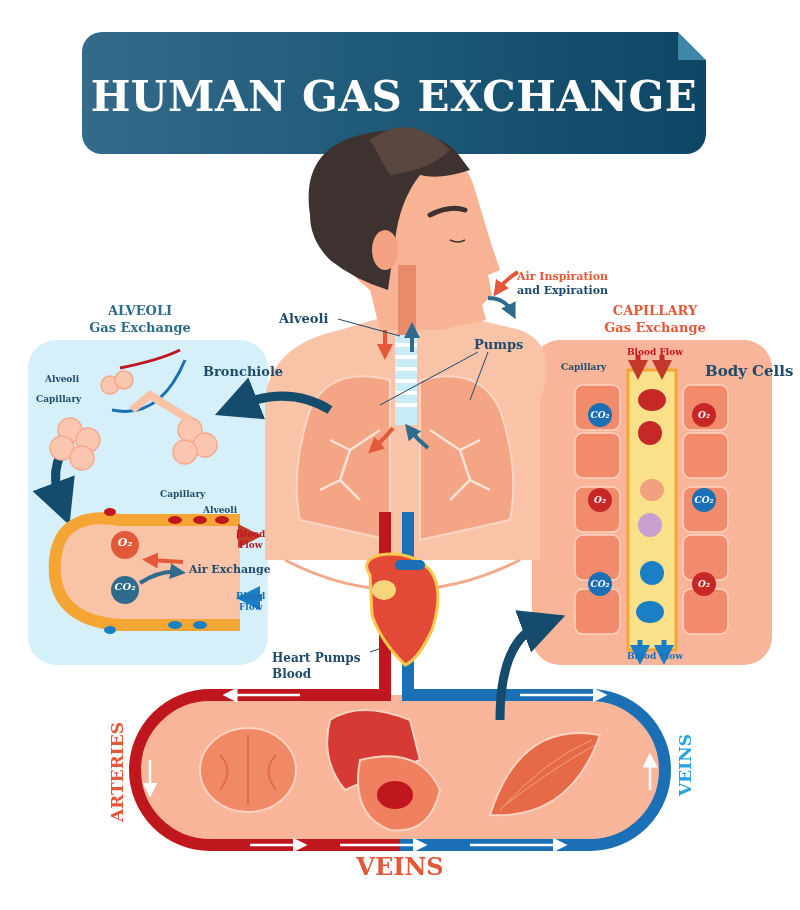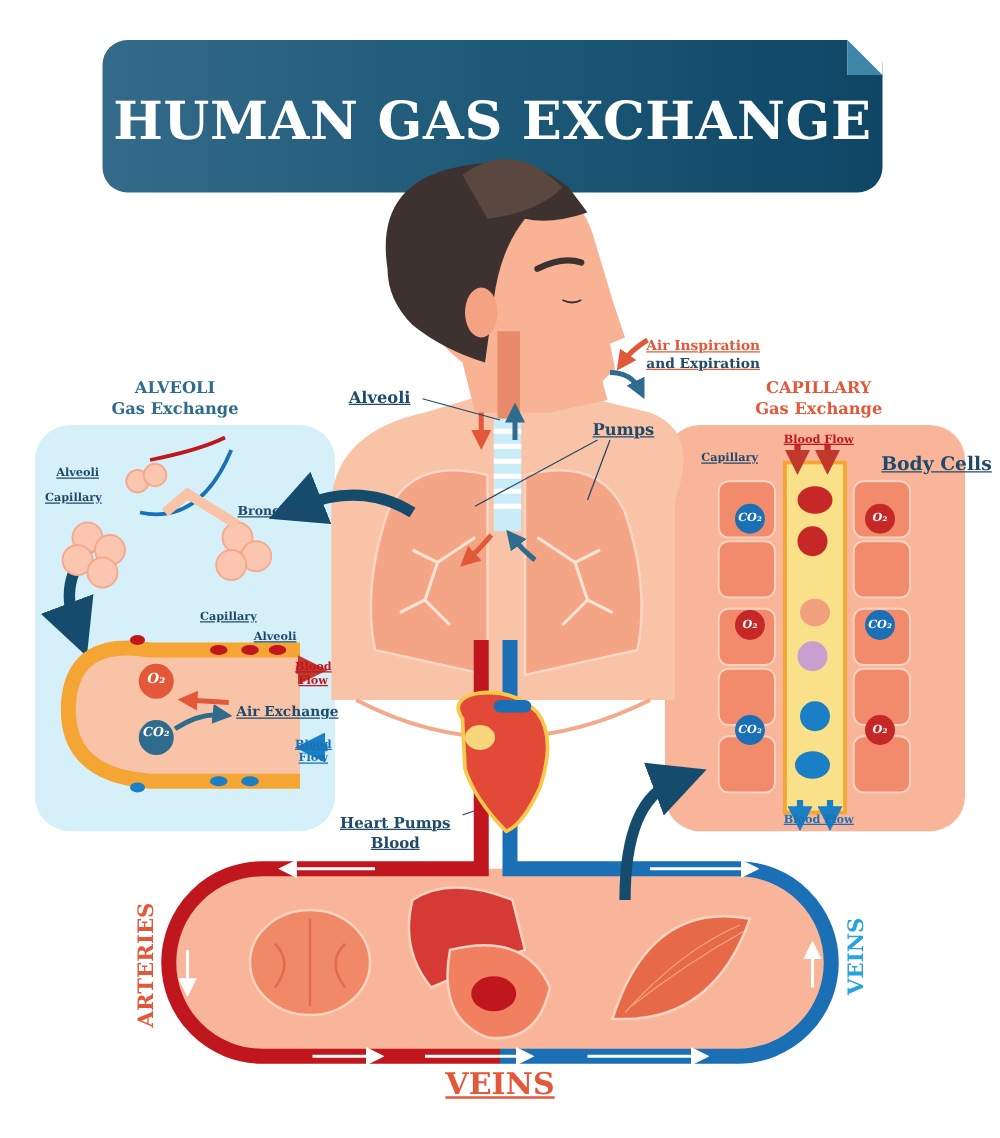--- a/index.html
+++ b/index.html
@@ -1,19 +1,19 @@
 <!DOCTYPE html>
 <html><head>
 <meta charset="utf-8">
 <style>
   html,body{margin:0;padding:0;background:#ffffff;}
   body{width:800px;height:910px;position:relative;overflow:hidden;font-family:"DejaVu Serif",serif;}
   .abs{position:absolute;font-style:italic;}
   svg{position:absolute;left:0;top:0;}
-  .lbl{position:absolute;font-family:"DejaVu Serif",serif;font-weight:bold;color:#1f4a6b;white-space:nowrap;text-decoration:underline;}
+  .lbl{position:absolute;font-family:"DejaVu Serif",serif;font-weight:bold;color:#1f4a6b;white-space:nowrap;}
   .title-banner{position:absolute;left:82px;top:32px;width:624px;height:122px;border-radius:20px;
     background:linear-gradient(90deg,#346a8a 0%,#1e5978 50%,#0e4664 100%);}
   .title-fold{position:absolute;right:0;top:0;width:0;height:0;border-top:28px solid #ffffff;border-left:28px solid #3f87a8;}
   .title-text{position:absolute;left:0;right:0;top:40px;text-align:center;color:#ffffff;font-family:"DejaVu Serif",serif;
     font-weight:bold;font-size:42px;letter-spacing:0.5px;}
   .panel-left{position:absolute;left:28px;top:340px;width:240px;height:325px;background:#d6f0fa;border-radius:28px;}
   .panel-right{position:absolute;left:532px;top:340px;width:240px;height:325px;background:#f9b59a;border-radius:28px;}
   .sec-title{position:absolute;text-align:center;font-weight:bold;font-family:"DejaVu Serif",serif;line-height:17px;}
   .vert{position:absolute;font-weight:bold;font-family:"DejaVu Serif",serif;font-size:17px;transform-origin:center;}
 </style>
@@ -233,28 +233,28 @@
   <div>CAPILLARY</div>
   <div>Gas Exchange</div>
 </div>
 
 <div class="lbl" style="left:279px;top:311px;font-size:13px;">Alveoli</div>
 <div class="lbl" style="left:517px;top:270px;font-size:11px;color:#e4583a;line-height:14px;">
   <div>Air Inspiration</div>
   <div style="color:#1f4a6b;">and Expiration</div>
 </div>
 <div class="lbl" style="left:474px;top:337px;font-size:13px;">Pumps</div>
-<div class="lbl" style="left:272px;top:650px;font-size:12px;text-align:center;line-height:16px;">
+<div class="lbl" style="left:272px;top:650px;font-size:12px;line-height:16px;">
   <div>Heart Pumps</div>
   <div>Blood</div>
 </div>
 
 <div class="lbl" style="left:45px;top:374px;font-size:9px;">Alveoli</div>
 <div class="lbl" style="left:36px;top:394px;font-size:9px;">Capillary</div>
-<div class="lbl" style="left:190px;top:364px;font-size:10px;margin-top:40px;">Bronchiole</div>
+<div class="lbl" style="left:203px;top:364px;font-size:13px;">Bronchiole</div>
 <div class="lbl" style="left:160px;top:489px;font-size:9px;">Capillary</div>
 <div class="lbl" style="left:203px;top:505px;font-size:9px;">Alveoli</div>
 <div class="lbl" style="left:236px;top:529px;font-size:9px;color:#c0171f;line-height:11px;text-align:center;">
   <div>Blood</div>
   <div>Flow</div>
 </div>
 <div class="lbl" style="left:189px;top:563px;font-size:11px;">Air Exchange</div>
 <div class="lbl" style="left:236px;top:591px;font-size:9px;color:#1a6fb5;line-height:11px;text-align:center;">
   <div>Blood</div>
   <div>Flow</div>

